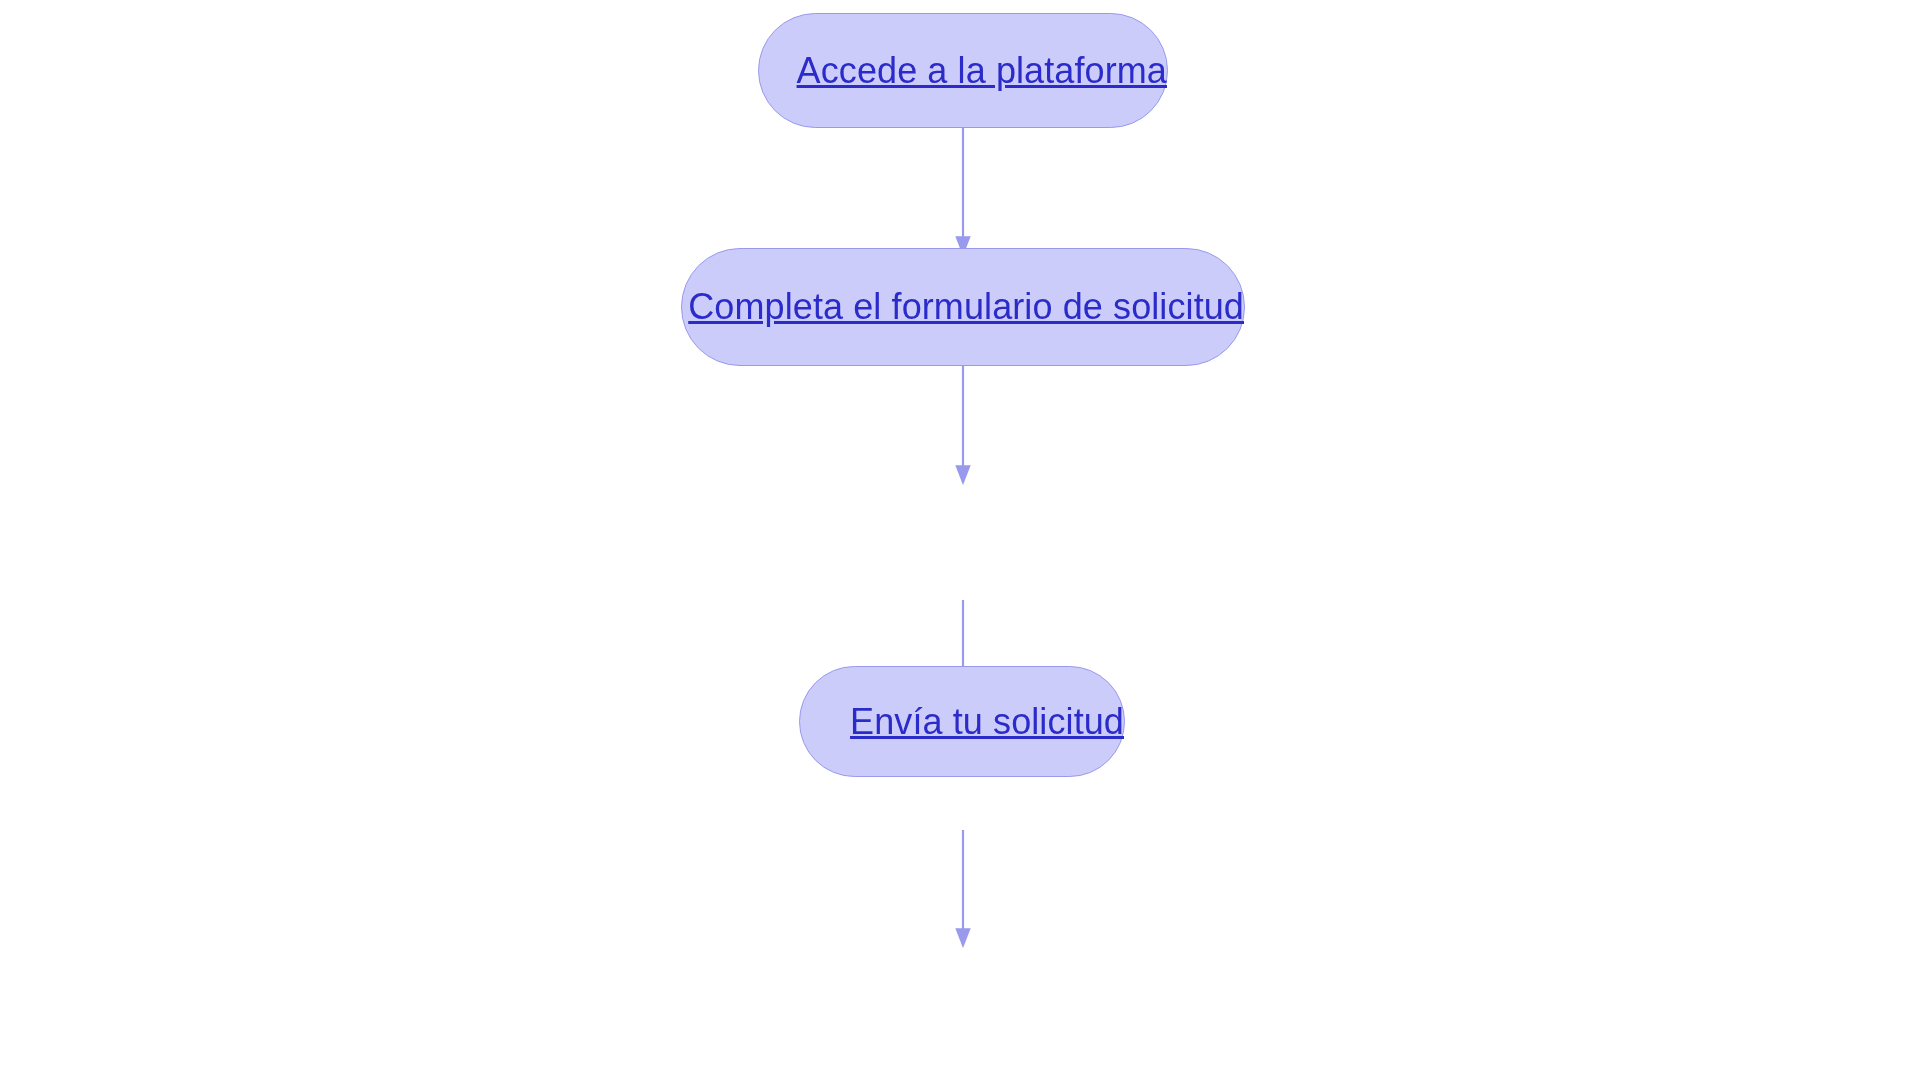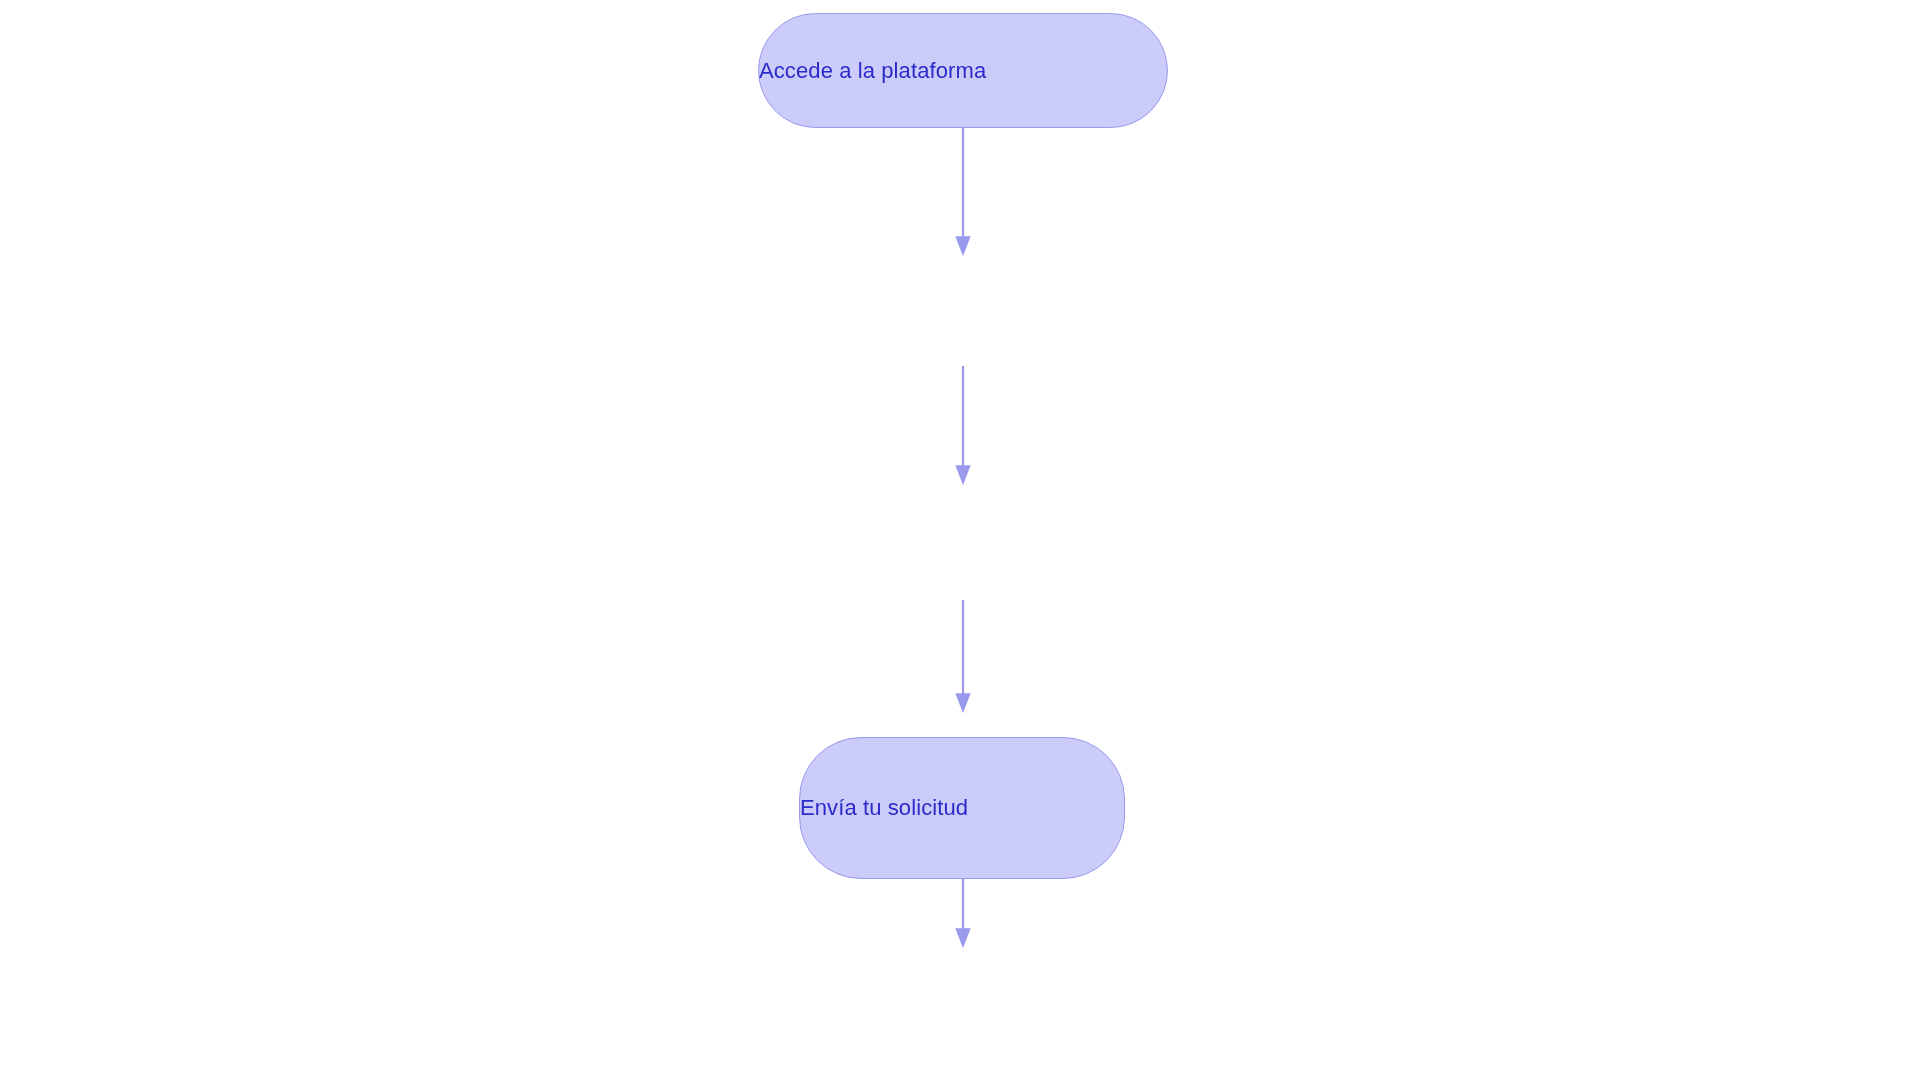--- a/index.html
+++ b/index.html
@@ -19,41 +19,42 @@
     width: 1920px;
     height: 1083px;
   }
 
   
   .node {
     position: absolute;
     box-sizing: border-box;
     display: flex;
     align-items: center;
-    justify-content: flex-start;
+    justify-content: flex-end;
     background: #ccccfa;
     border: 1.6px solid #9999ee;
     border-radius: 62px;
     color: #2b2bc9;
-    font-size: 22px;
+    font-size: 36px;
     font-weight: 400;
     letter-spacing: 0.1px;
     white-space: nowrap;
     line-height: 1;
+    text-decoration: underline;
   }
 
   .node-label {
     color: #2b2bc9;
   }
 
   
   .node.n1 { left: 758px;  top: 13px;   width: 410px; height: 115px; }
   .node.n2 { left: 681px;  top: 248px;  width: 564px; height: 118px; }
   .node.n3 { left: 701px;  top: 477px;  width: 524px; height: 123px; }
-  .node.n4 { left: 799px;  top: 737px;  width: 326px; height: 142px; }
+  .node.n4 { left: 799px;  top: 666px;  width: 326px; height: 111px; }
   .node.n5 { left: 774px;  top: 940px;  width: 374px; height: 123px; }
 
   
   .edge {
     position: absolute;
     left: 0;
     top: 0;
     width: 1920px;
     height: 1083px;
     pointer-events: none;
@@ -78,20 +79,23 @@
 
     <line x1="963" y1="600" x2="963" y2="696" stroke="#9999ee" stroke-width="2.2" marker-end="url(#arrowhead)"></line>
 
     <line x1="963" y1="830" x2="963" y2="931" stroke="#9999ee" stroke-width="2.2" marker-end="url(#arrowhead)"></line>
   </svg>
 
   <div class="node n1">
     <span class="node-label">Accede a la plataforma</span>
   </div>
 
+  <div class="node n2">
+    <span class="node-label">Completa el formulario de solicitud</span>
+  </div>
 
 
   <div class="node n4">
     <span class="node-label">Envía tu solicitud</span>
   </div>
 
 
 </div>
 
 </body></html>

